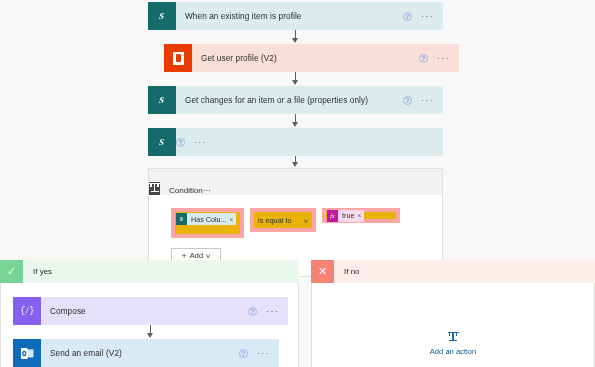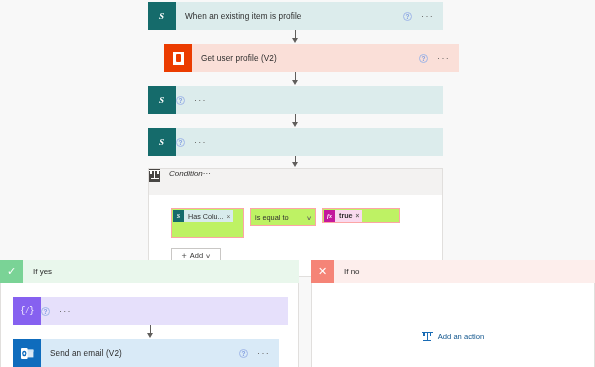--- a/index.html
+++ b/index.html
@@ -130,41 +130,40 @@
     left: 148px;
     top: 168px;
     width: 295px;
     background: #ffffff;
     border: 1px solid #e1dfdd;
     box-sizing: border-box;
   }
   #condition-header {
     height: 26px;
     display: flex;
-    align-items: flex-start;
+    align-items: flex-end;
     background-color: #f3f2f1;
     background-image:
       radial-gradient(#d6d4d2 .6px, transparent .6px);
     background-size: 4px 4px;
-    font-style: italic;
   }
   #condition-header .title { padding-left: 9px; }
   #condition-body {
     background: #ffffff;
     padding: 13px 0 13px 22px;
   }
   .cond-row {
     display: flex;
     align-items: flex-start;
     gap: 6px;
   }
 
   .field {
-    background: #bef264;
-    border: 1px solid #fca5a5;
+    background: #eab308;
+    border: 4px solid #fca5a5;
     box-sizing: border-box;
     height: 15px;
     display: flex;
     align-items: center;
     font-size: 7.4px;
   }
   #cond-left-field {
     width: 73px;
     height: 30px;
     align-items: flex-start;
@@ -193,21 +192,21 @@
     white-space: nowrap;
     overflow: hidden;
   }
   .token .tok-x {
     font-size: 6.5px;
     color: #605e5c;
     cursor: pointer;
   }
   .token-sp { background: #d8ebec; }
   .token-sp .tok-icon { background: #156b6b; }
-  .token-fx { background: #f9d9ee; font-weight: bold; }
+  .token-fx { background: #f9d9ee; }
   .token-fx .tok-icon {
     background: #c4189d;
     font-style: italic;
     font-family: "Liberation Serif", serif;
   }
 
   #cond-operator {
     width: 66px;
     justify-content: space-between;
     padding: 8px 4px;
@@ -291,20 +290,21 @@
     position: absolute;
     left: 0; right: 0;
     top: 48px;
     display: flex;
     align-items: center;
     justify-content: center;
     gap: 5px;
     color: #0f548c;
     font-size: 7.6px;
     cursor: pointer;
+    flex-direction: column;
   }
 
   
   .cond-glyph {
     width: 11px; height: 11px;
     position: relative;
     display: inline-block;
   }
   .cond-glyph i {
     position: absolute;
@@ -347,20 +347,21 @@
   <div class="ellipsis">···</div>
 </div>
 
 <div class="conn" style="left:295px; top:72px; height:11px;"></div>
 <div class="arrow" style="left:292px; top:80px;"></div>
 
 <div class="card" id="step-3" style="left:148px; top:86px; width:295px; background:#dcecec;">
   <div class="icon ico-sharepoint">
     <span class="sp-glyph">S</span>
   </div>
+  <div class="title">Get changes for an item or a file (properties only)</div>
   <div class="help">
     <span class="help-circle">?</span>
   </div>
   <div class="ellipsis">···</div>
 </div>
 
 <div class="conn" style="left:295px; top:114px; height:11px;"></div>
 <div class="arrow" style="left:292px; top:122px;"></div>
 
 <div class="card" id="step-4" style="left:148px; top:128px; width:295px; background:#dcecec;">
@@ -430,20 +431,21 @@
       <span>✓</span>
     </div>
     <div class="bh-label">If yes</div>
   </div>
   <div class="branch-body">
 
     <div class="card" id="yes-action-1" style="left:12px; top:14px; width:275px; background:#e6e0fb;">
       <div class="icon ico-compose">
         <span class="compose-glyph">{⁄}</span>
       </div>
+      <div class="title">Compose</div>
       <div class="help">
         <span class="help-circle">?</span>
       </div>
       <div class="ellipsis">···</div>
     </div>
 
     <div class="conn" style="left:149px; top:42px; height:11px;"></div>
     <div class="arrow" style="left:146px; top:50px;"></div>
 
     <div class="card" id="yes-action-2" style="left:12px; top:56px; width:266px; background:#d9eaf7;">

